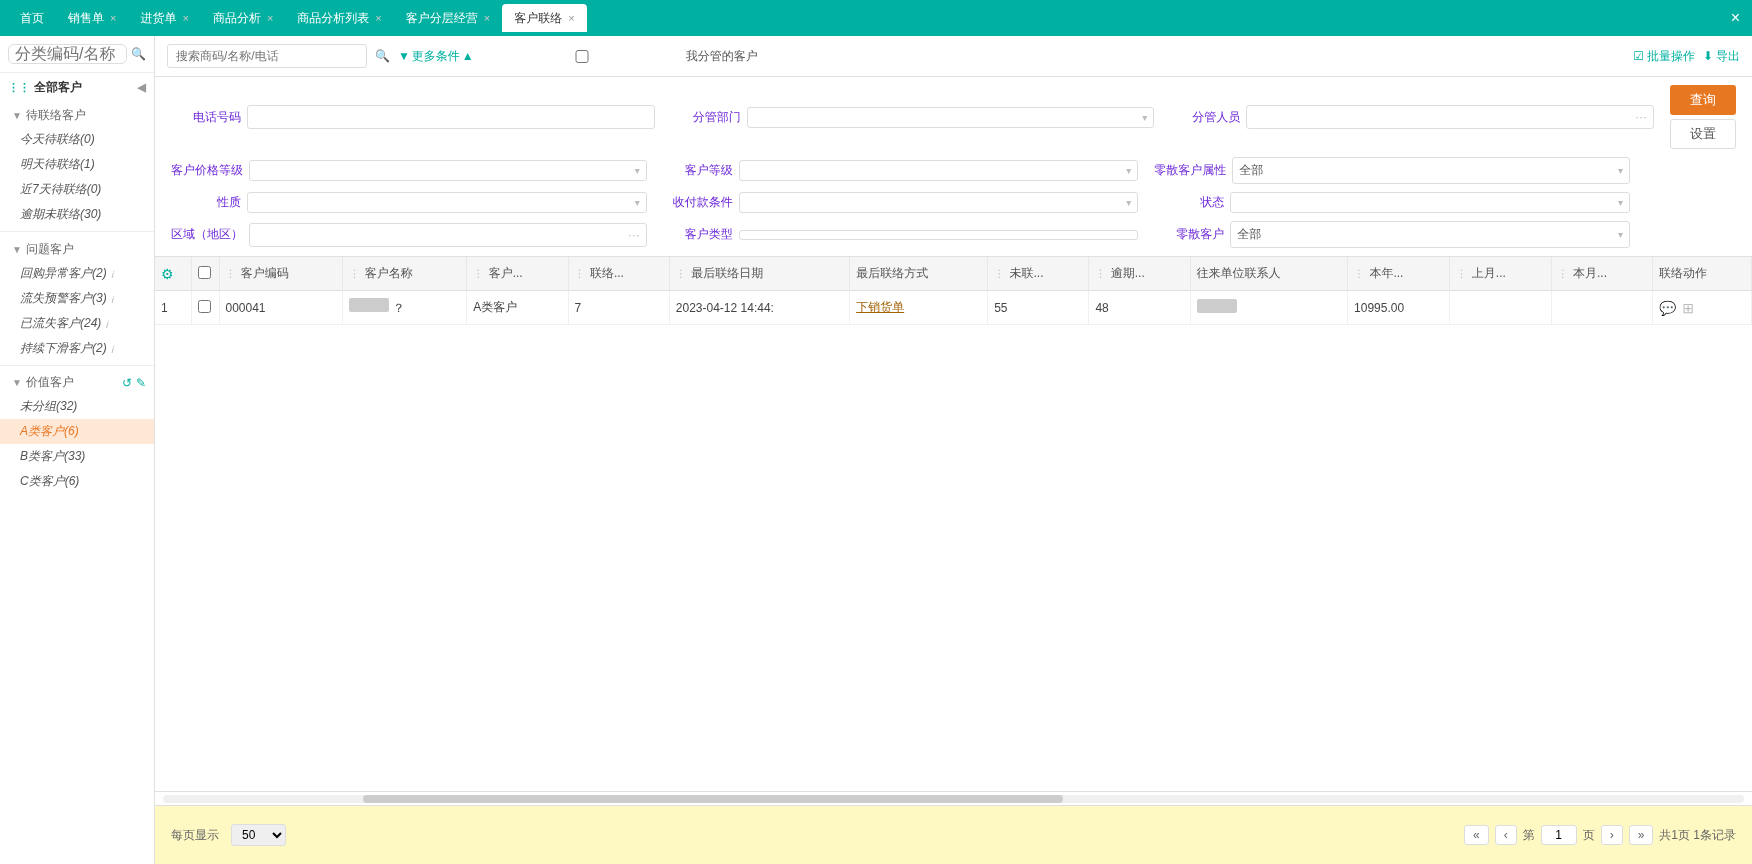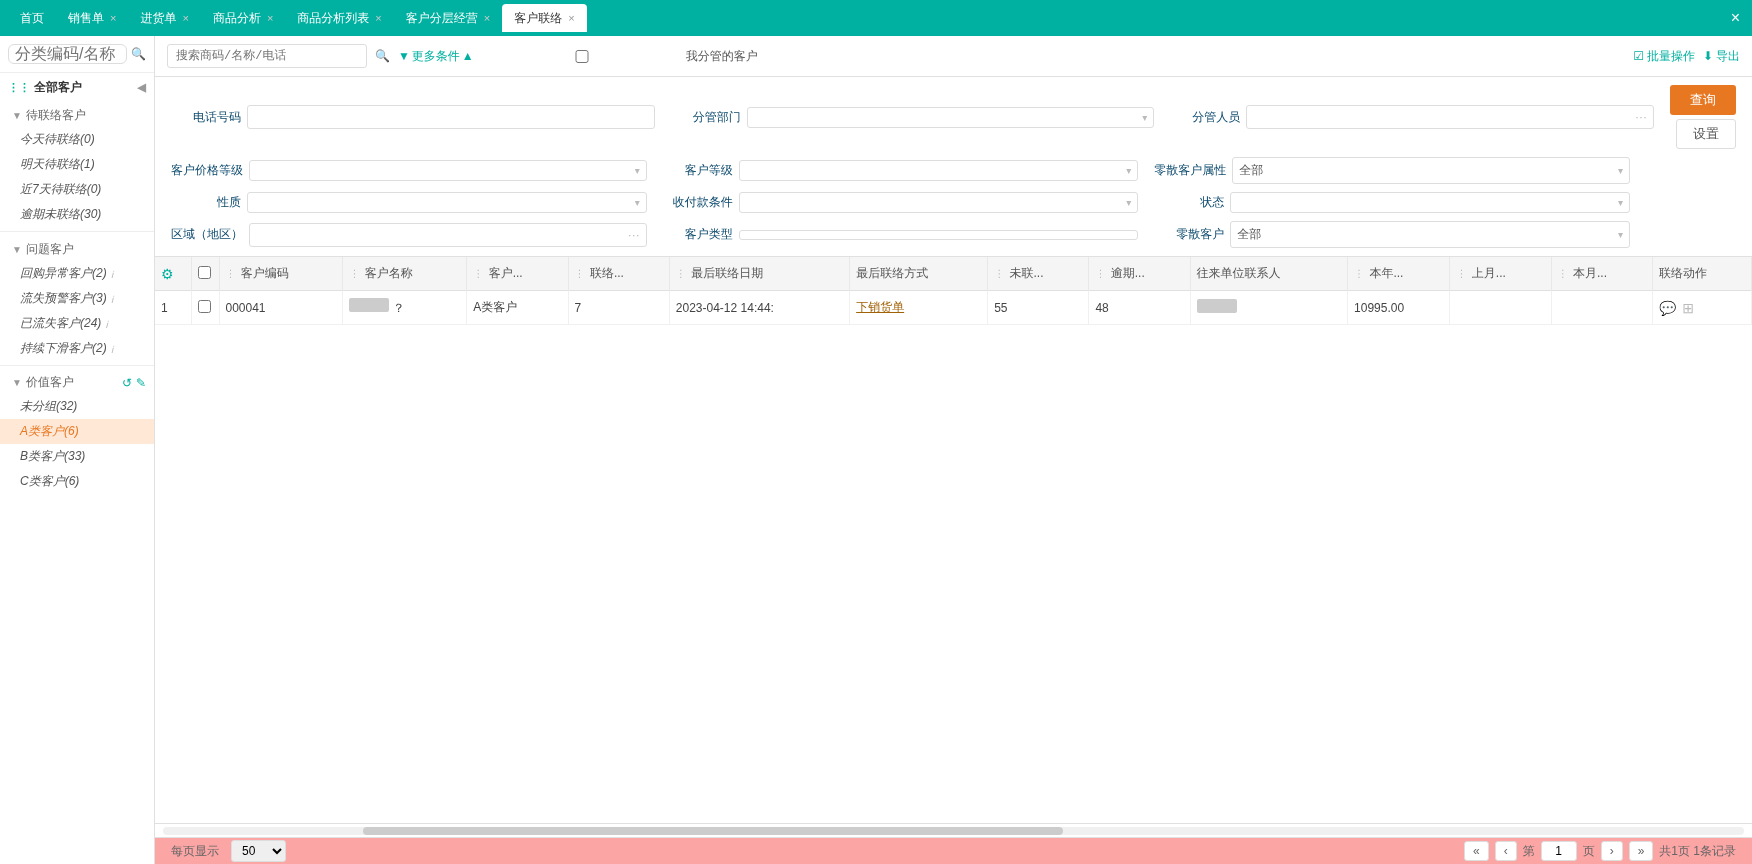--- a/index.html
+++ b/index.html
@@ -159,21 +159,20 @@
       border-bottom: 1px solid #e0e0e0;
       gap: 8px;
     }
     .filter-bar input {
       border: 1px solid #ddd;
       border-radius: 3px;
       padding: 4px 8px;
       width: 200px;
       font-size: 12px;
       outline: none;
-      font-family: Liberation Mono, monospace;
     }
     .filter-bar .search-btn {
       color: #00b0a0;
       cursor: pointer;
     }
     .filter-bar .more-filter {
       color: #00b0a0;
       cursor: pointer;
       display: flex;
       align-items: center;
@@ -214,21 +213,21 @@
       gap: 16px;
     }
     .filter-row:last-child { margin-bottom: 0; }
     .filter-cell {
       display: flex;
       align-items: center;
       flex: 1;
       gap: 6px;
     }
     .filter-cell label {
-      color: #0c4a6e;
+      color: #6d28d9;
       white-space: nowrap;
       min-width: 70px;
       text-align: right;
     }
     .filter-select {
       flex: 1;
       border: 1px solid #ddd;
       border-radius: 3px;
       padding: 4px 6px;
       font-size: 12px;
@@ -279,21 +278,20 @@
       border: 1px solid #ddd;
       border-radius: 3px;
       padding: 5px 16px;
       cursor: pointer;
       font-size: 13px;
     }
     .filter-btn-group {
       display: flex;
       flex-direction: column;
       gap: 4px;
-      align-items: flex-end;
     }
 
     
     .table-wrapper {
       flex: 1;
       background: #fff;
       margin: 0;
       overflow: auto;
     }
     table {
@@ -349,23 +347,23 @@
     .gray-block {
       display: inline-block;
       width: 40px;
       height: 14px;
       background: #ccc;
       border-radius: 2px;
     }
 
     
     .bottom-bar {
-      background: #fca5a5;
+      background: #fef9c3;
       border-top: 1px solid #e0e0e0;
-      padding: 2px 16px;
+      padding: 18px 16px;
       display: flex;
       align-items: center;
       gap: 12px;
     }
     .bottom-bar .page-size-label { color: #666; }
     .bottom-bar .page-size-select {
       border: 1px solid #ddd;
       border-radius: 3px;
       padding: 2px 6px;
       font-size: 12px;

